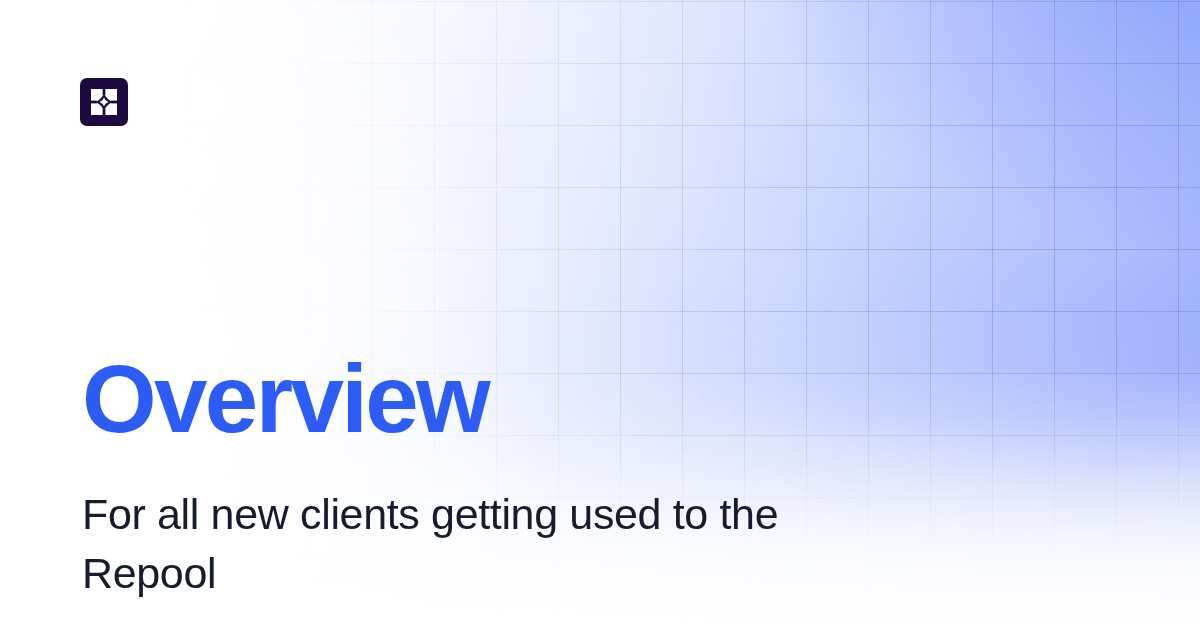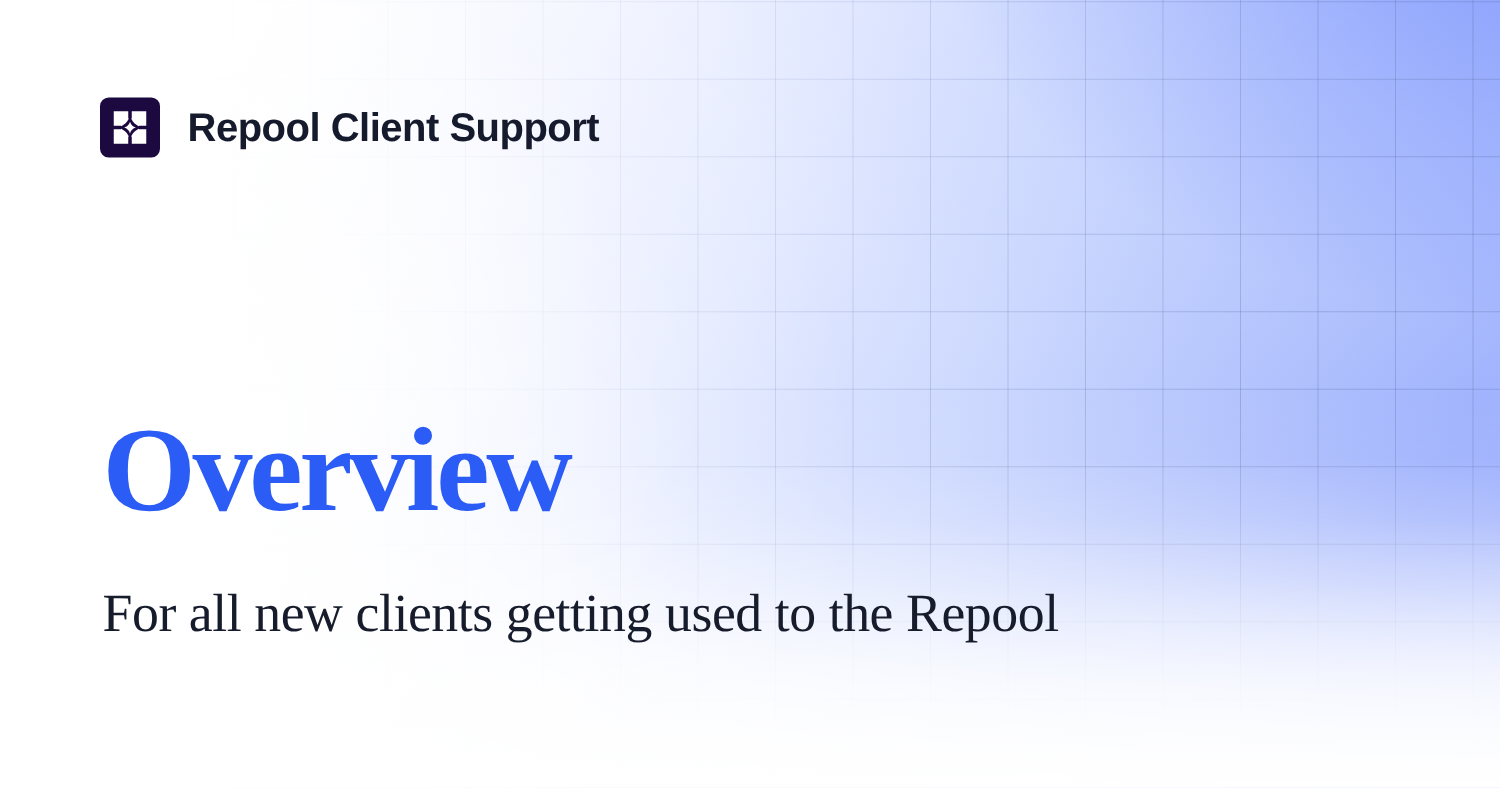--- a/index.html
+++ b/index.html
@@ -147,23 +147,22 @@
     letter-spacing:-0.4px;
     color:#151B2D;
     white-space:nowrap;
     line-height:1;
   }
 
   
   .hero {
     position:absolute;
     left:82px;
-    top:328px;
+    top:351px;
     width:900px;
-    font-family:Liberation Serif, serif;
   }
 
   .hero-heading {
     font-size:96px;
     font-weight:bold;
     line-height:1.0;
     letter-spacing:-2.6px;
     color:#2B5CF6;
     margin:0 0 38px 0;
   }
@@ -202,21 +201,20 @@
             <rect x="14.6" y="23.2" width="2.8" height="7.2" fill="#1B0940"></rect>
             <rect x="1.6" y="14.6" width="7.2" height="2.8" fill="#1B0940"></rect>
             <rect x="23.2" y="14.6" width="7.2" height="2.8" fill="#1B0940"></rect>
 
             <path d="M16 6.4 C17.1 11.0 21.0 14.9 25.6 16 C21.0 17.1 17.1 21.0 16 25.6 C14.9 21.0 11.0 17.1 6.4 16 C11.0 14.9 14.9 11.0 16 6.4 Z" fill="#1B0940"></path>
             <path d="M16 11.3 C16.6 13.6 18.4 15.4 20.7 16 C18.4 16.6 16.6 18.4 16 20.7 C15.4 18.4 13.6 16.6 11.3 16 C13.6 15.4 15.4 13.6 16 11.3 Z" fill="#FFFFFF"></path>
           </svg>
         </span>
       </div>
 
-      <div class="brand-title">Repool Client Support</div>
     </div>
 
     <div class="hero">
       <h1 class="hero-heading">Overview</h1>
 
       <p class="hero-sub">
         <span class="hero-sub-line">For all new clients getting used to the Repool</span>
       </p>
     </div>
 

